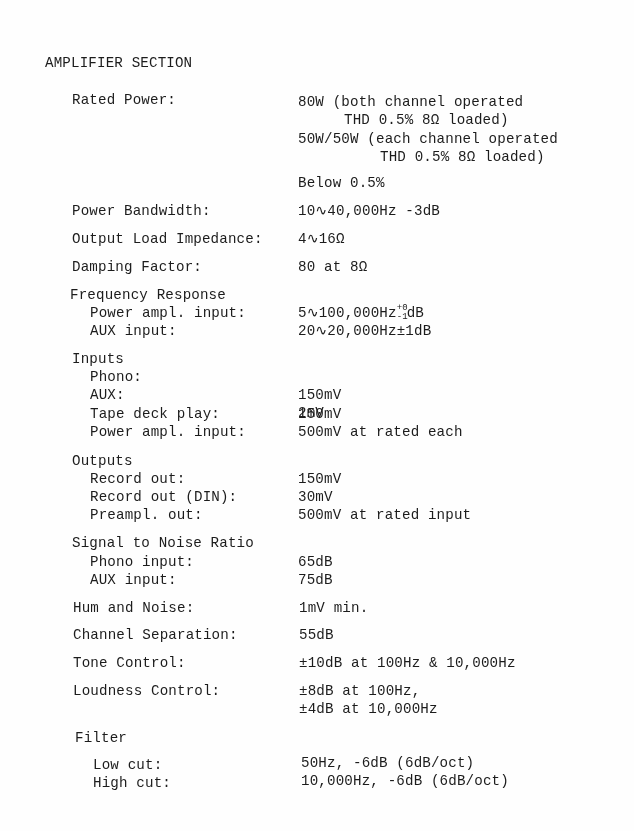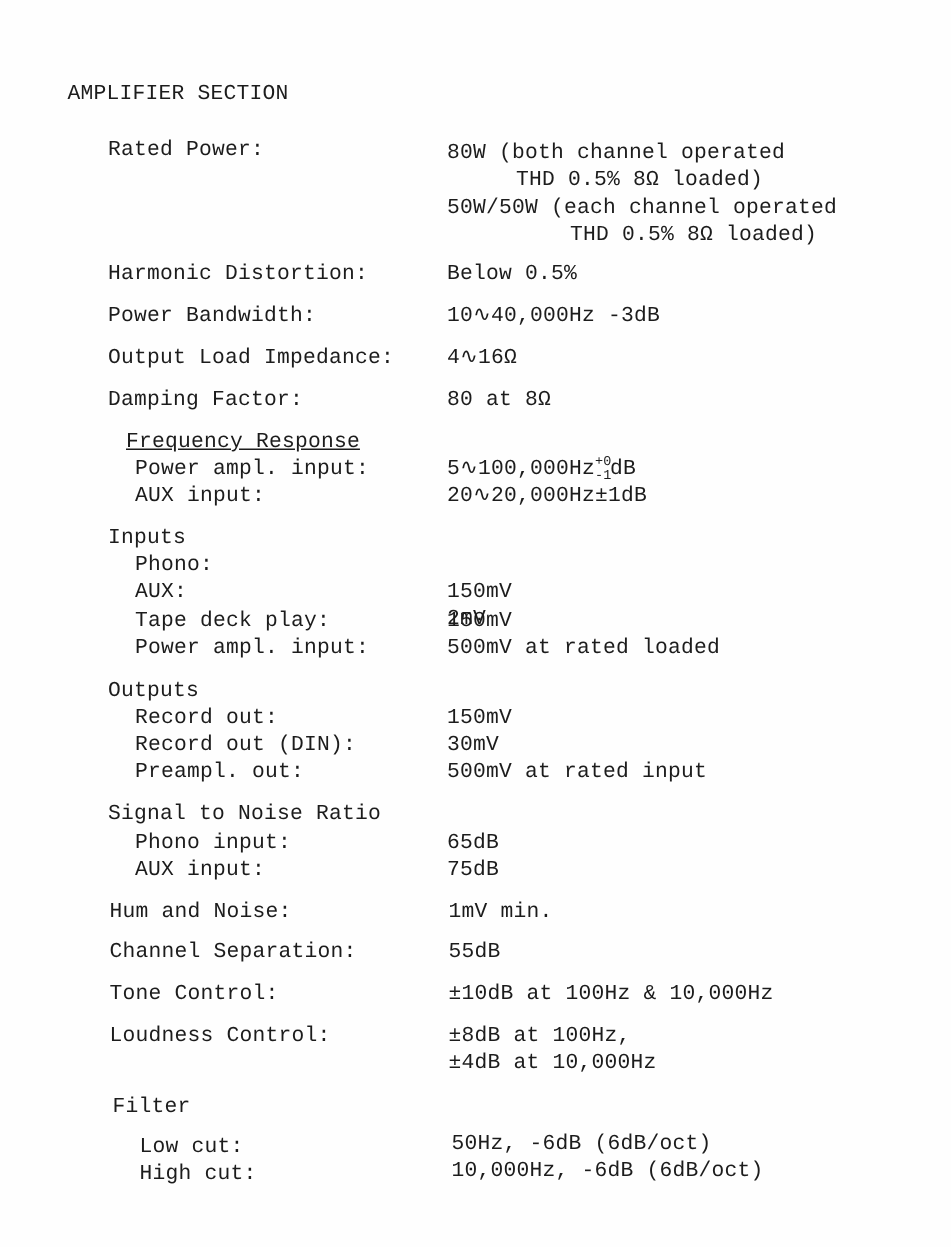--- a/index.html
+++ b/index.html
@@ -16,47 +16,46 @@
 
 <div class="page">
   <div class="t" style="left:45px;top:55px;">AMPLIFIER SECTION</div>
 
   <div class="t" style="left:72px;top:92px;">Rated Power:</div>
   <div class="t" style="left:298px;top:94px;">80W (both channel operated</div>
   <div class="t" style="left:344px;top:112px;">THD 0.5% 8Ω loaded)</div>
   <div class="t" style="left:298px;top:131px;">50W/50W (each channel operated</div>
   <div class="t" style="left:380px;top:149px;">THD 0.5% 8Ω loaded)</div>
 
-  <div class="t" style="left:72px;top:175px;">Harmonic Distortion:</div>
   <div class="t" style="left:298px;top:175px;">Below 0.5%</div>
 
   <div class="t" style="left:72px;top:203px;">Power Bandwidth:</div>
   <div class="t" style="left:298px;top:203px;">10∿40,000Hz -3dB</div>
 
   <div class="t" style="left:72px;top:231px;">Output Load Impedance:</div>
   <div class="t" style="left:298px;top:231px;">4∿16Ω</div>
 
   <div class="t" style="left:72px;top:259px;text-align:right;">Damping Factor:</div>
   <div class="t" style="left:298px;top:259px;font-family:Liberation Mono, monospace;">80 at 8Ω</div>
 
-  <div class="t" style="left:84px;top:287px;text-decoration:underline;">Frequency Response</div>
+  <div class="t" style="left:70px;top:287px;">Frequency Response</div>
   <div class="t" style="left:90px;top:305px;">Power ampl. input:</div>
   <div class="t" style="left:298px;top:305px;"><span>5∿100,000Hz</span><span class="sup"><span class="p">+0</span><span class="m">-1</span></span><span>dB</span></div>
   <div class="t" style="left:90px;top:323px;">AUX input:</div>
   <div class="t" style="left:298px;top:323px;">20∿20,000Hz±1dB</div>
 
   <div class="t" style="left:72px;top:351px;">Inputs</div>
   <div class="t" style="left:90px;top:369px;">Phono:</div>
   <div class="t" style="left:298px;top:369px;margin-top:36px;">2mV</div>
   <div class="t" style="left:90px;top:387px;">AUX:</div>
   <div class="t" style="left:298px;top:387px;">150mV</div>
   <div class="t" style="left:90px;top:406px;">Tape deck play:</div>
   <div class="t" style="left:298px;top:406px;">150mV</div>
   <div class="t" style="left:90px;top:424px;">Power ampl. input:</div>
-  <div class="t" style="left:298px;top:424px;">500mV at rated loaded</div>
+  <div class="t" style="left:298px;top:424px;">500mV at rated each</div>
 
   <div class="t" style="left:72px;top:453px;text-align:center;">Outputs</div>
   <div class="t" style="left:90px;top:471px;">Record out:</div>
   <div class="t" style="left:298px;top:471px;">150mV</div>
   <div class="t" style="left:90px;top:489px;">Record out (DIN):</div>
   <div class="t" style="left:298px;top:489px;">30mV</div>
   <div class="t" style="left:90px;top:507px;">Preampl. out:</div>
   <div class="t" style="left:298px;top:507px;">500mV at rated input</div>
 
   <div class="t" style="left:72px;top:535px;">Signal to Noise Ratio</div>

